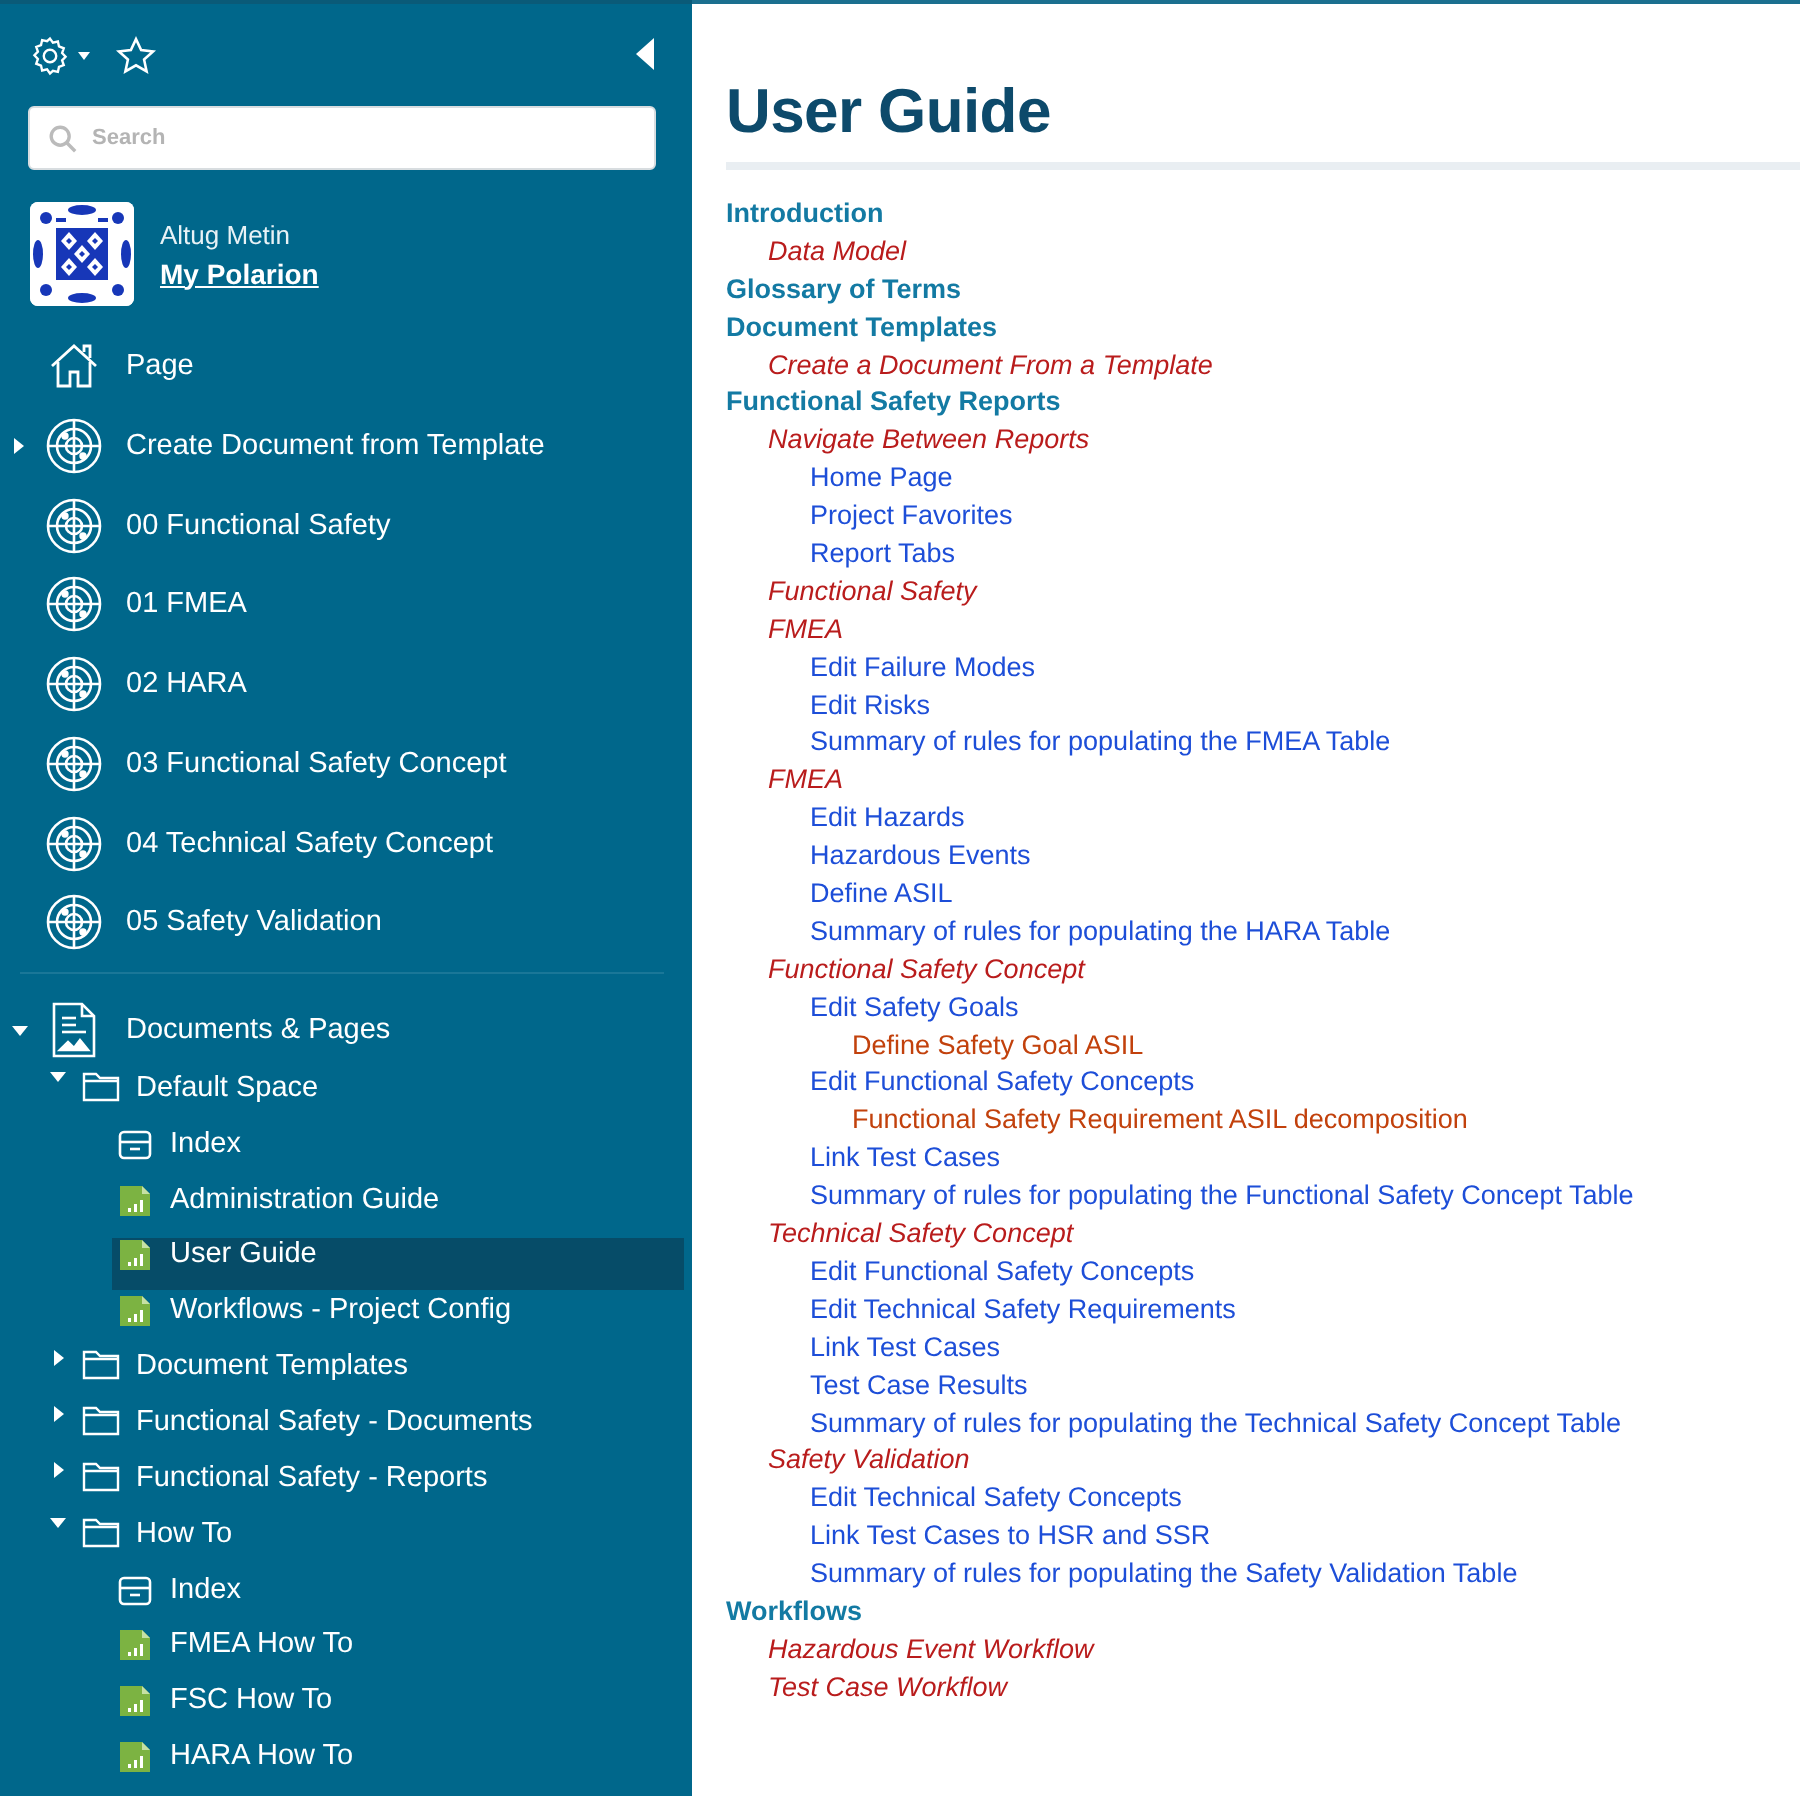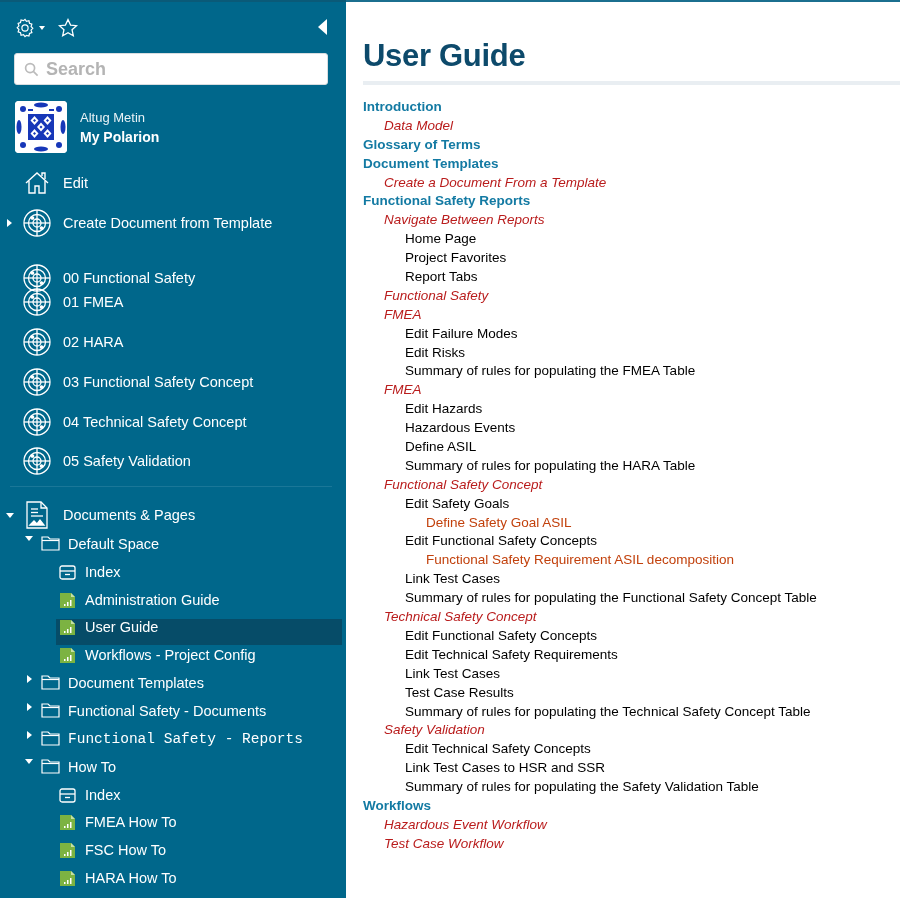--- a/index.html
+++ b/index.html
@@ -18,30 +18,30 @@
   .star { width: 22px; height: 22px; }
   .collapse-btn { position: absolute; left: 318px; top: 19px; width: 0; height: 0; border-top: 8px solid transparent; border-bottom: 8px solid transparent; border-right: 9px solid #fff; }
 
   .search-box {
     position: absolute; left: 14px; top: 53px; width: 314px; height: 32px;
     background: #ffffff; border-radius: 3px; border: 1px solid #d8dde0;
     display: flex; align-items: center; padding-left: 9px;
   }
   .search-box svg { width: 15px; height: 15px; }
   .search-input {
-    border: none; outline: none; margin-left: 7px; font-size: 18px; color: #999;
+    border: none; outline: none; margin-left: 7px; font-size: 11px; color: #999;
     font-family: "Liberation Sans", sans-serif; font-weight: bold; width: 270px; background: transparent;
   }
   .search-input::placeholder { color: #b4b4b4; }
 
   .profile { position: absolute; left: 15px; top: 101px; height: 52px; display: flex; align-items: center; }
   .avatar { width: 52px; height: 52px; border-radius: 4px; background: #ffffff; overflow: hidden; }
   .profile-text { margin-left: 13px; }
   .profile-name { font-size: 13px; color: #e8f2f6; }
-  .profile-link { font-size: 14px; font-weight: bold; color: #ffffff; margin-top: 4px; }
+  .profile-link { font-size: 14px; font-weight: bold; color: #ffffff; margin-top: 4px; text-decoration: underline; }
 
   .nav-item {
     position: absolute; left: 0; width: 346px; height: 36px; display: flex; align-items: center;
     font-size: 14.5px; color: #ffffff; cursor: pointer;
   }
   .nav-item .expander { position: absolute; left: 7px; width: 0; height: 0; border-top: 4px solid transparent; border-bottom: 4px solid transparent; border-left: 5px solid #fff; }
   .nav-item .nav-icon { position: absolute; left: 22px; width: 30px; height: 30px; }
   .nav-item .nav-label { position: absolute; left: 63px; }
 
   .divider { position: absolute; left: 10px; width: 322px; height: 1px; background: #1a7798; }
@@ -57,21 +57,21 @@
   .main { position: absolute; left: 346px; top: 0; width: 554px; height: 898px; background: #ffffff; border-top: 2px solid #1b6f8f; }
   .page-title {
     position: absolute; left: 17px; top: 36px; font-size: 31px; font-weight: bold; color: #0d4a6b;
     font-family: "Liberation Sans", sans-serif; letter-spacing: -0.3px;
   }
   .title-rule { position: absolute; left: 17px; top: 79px; width: 537px; height: 4px; background: #e9eef2; }
   .toc { position: absolute; left: 17px; top: 96px; }
   .toc-item { height: 18.9px; line-height: 18.9px; font-size: 13.5px; white-space: nowrap; cursor: pointer; display: block; }
   .lvl-0 { color: #137aa3; font-weight: bold; padding-left: 0; }
   .lvl-1 { color: #b91c1c; font-style: italic; padding-left: 21px; }
-  .lvl-2 { color: #000000; padding-left: 42px; }
+  .lvl-2 { color: #1d4ed8; padding-left: 42px; }
   .lvl-3 { color: #c2410c; padding-left: 63px; }
 </style>
 </head>
 <body>
 
 <div class="sidebar">
   <div class="sidebar-topline"></div>
 
   <div class="top-tools">
     <svg class="gear" viewBox="0 0 24 24" fill="none" stroke="#fff" stroke-width="1.3">
@@ -131,38 +131,38 @@
       <div class="profile-link">My Polarion</div>
     </div>
   </div>
 
   <div class="nav-item" style="top:165px;">
     <svg class="nav-icon" viewBox="0 0 30 30" fill="none" stroke="#fff" stroke-width="1.4">
       <path d="M4 15L15 5l11 10"></path>
         <path d="M7 13v12h6v-7h4v7h6V13"></path>
         <path d="M20 8V5h3v6"></path>
     </svg>
-    <span class="nav-label">Edit</span>
+    <span class="nav-label">Page</span>
   </div>
 
   <div class="nav-item" style="top:205px;">
     <span class="expander"></span>
     <svg class="nav-icon" viewBox="0 0 30 30" fill="none" stroke="#fff" stroke-width="1.3">
       <circle cx="15" cy="15" r="13"></circle>
         <circle cx="15" cy="15" r="8.5"></circle>
         <circle cx="15" cy="15" r="4"></circle>
       <line x1="15" y1="2" x2="15" y2="28"></line>
         <line x1="2" y1="15" x2="28" y2="15"></line>
       <circle cx="10.5" cy="10" r="1.2" fill="#fff"></circle>
         <circle cx="19.5" cy="20" r="1.2" fill="#fff"></circle>
     </svg>
     <span class="nav-label">Create Document from Template</span>
   </div>
 
-  <div class="nav-item" style="top:260px;text-decoration:underline;">
+  <div class="nav-item" style="top:245px;text-decoration:underline;">
     <svg class="nav-icon" viewBox="0 0 30 30" fill="none" stroke="#fff" stroke-width="1.3">
       <circle cx="15" cy="15" r="13"></circle>
         <circle cx="15" cy="15" r="8.5"></circle>
         <circle cx="15" cy="15" r="4"></circle>
       <line x1="15" y1="2" x2="15" y2="28"></line>
         <line x1="2" y1="15" x2="28" y2="15"></line>
       <circle cx="10.5" cy="10" r="1.2" fill="#fff"></circle>
         <circle cx="19.5" cy="20" r="1.2" fill="#fff"></circle>
     </svg>
     <span class="nav-label">00 Functional Safety</span>
@@ -310,21 +310,21 @@
 
   <div class="tree-row" style="top:703px;left:25px;">
     <span class="t-exp-right"></span>
     <svg class="folder" viewBox="0 0 19 15" fill="none" stroke="#fff" stroke-width="1.2">
         <path d="M1 1h6l2 2h9v11H1z"></path>
         <line x1="1" y1="4.5" x2="18" y2="4.5"></line>
       </svg>
     <span>Functional Safety - Documents</span>
   </div>
 
-  <div class="tree-row" style="top:731px;left:25px;font-family:Liberation Mono, monospace;">
+  <div class="tree-row" style="top:731px;left:25px;">
     <span class="t-exp-right"></span>
     <svg class="folder" viewBox="0 0 19 15" fill="none" stroke="#fff" stroke-width="1.2">
         <path d="M1 1h6l2 2h9v11H1z"></path>
         <line x1="1" y1="4.5" x2="18" y2="4.5"></line>
       </svg>
     <span>Functional Safety - Reports</span>
   </div>
 
   <div class="tree-row" style="top:759px;left:25px;">
     <span class="t-exp-down"></span>

